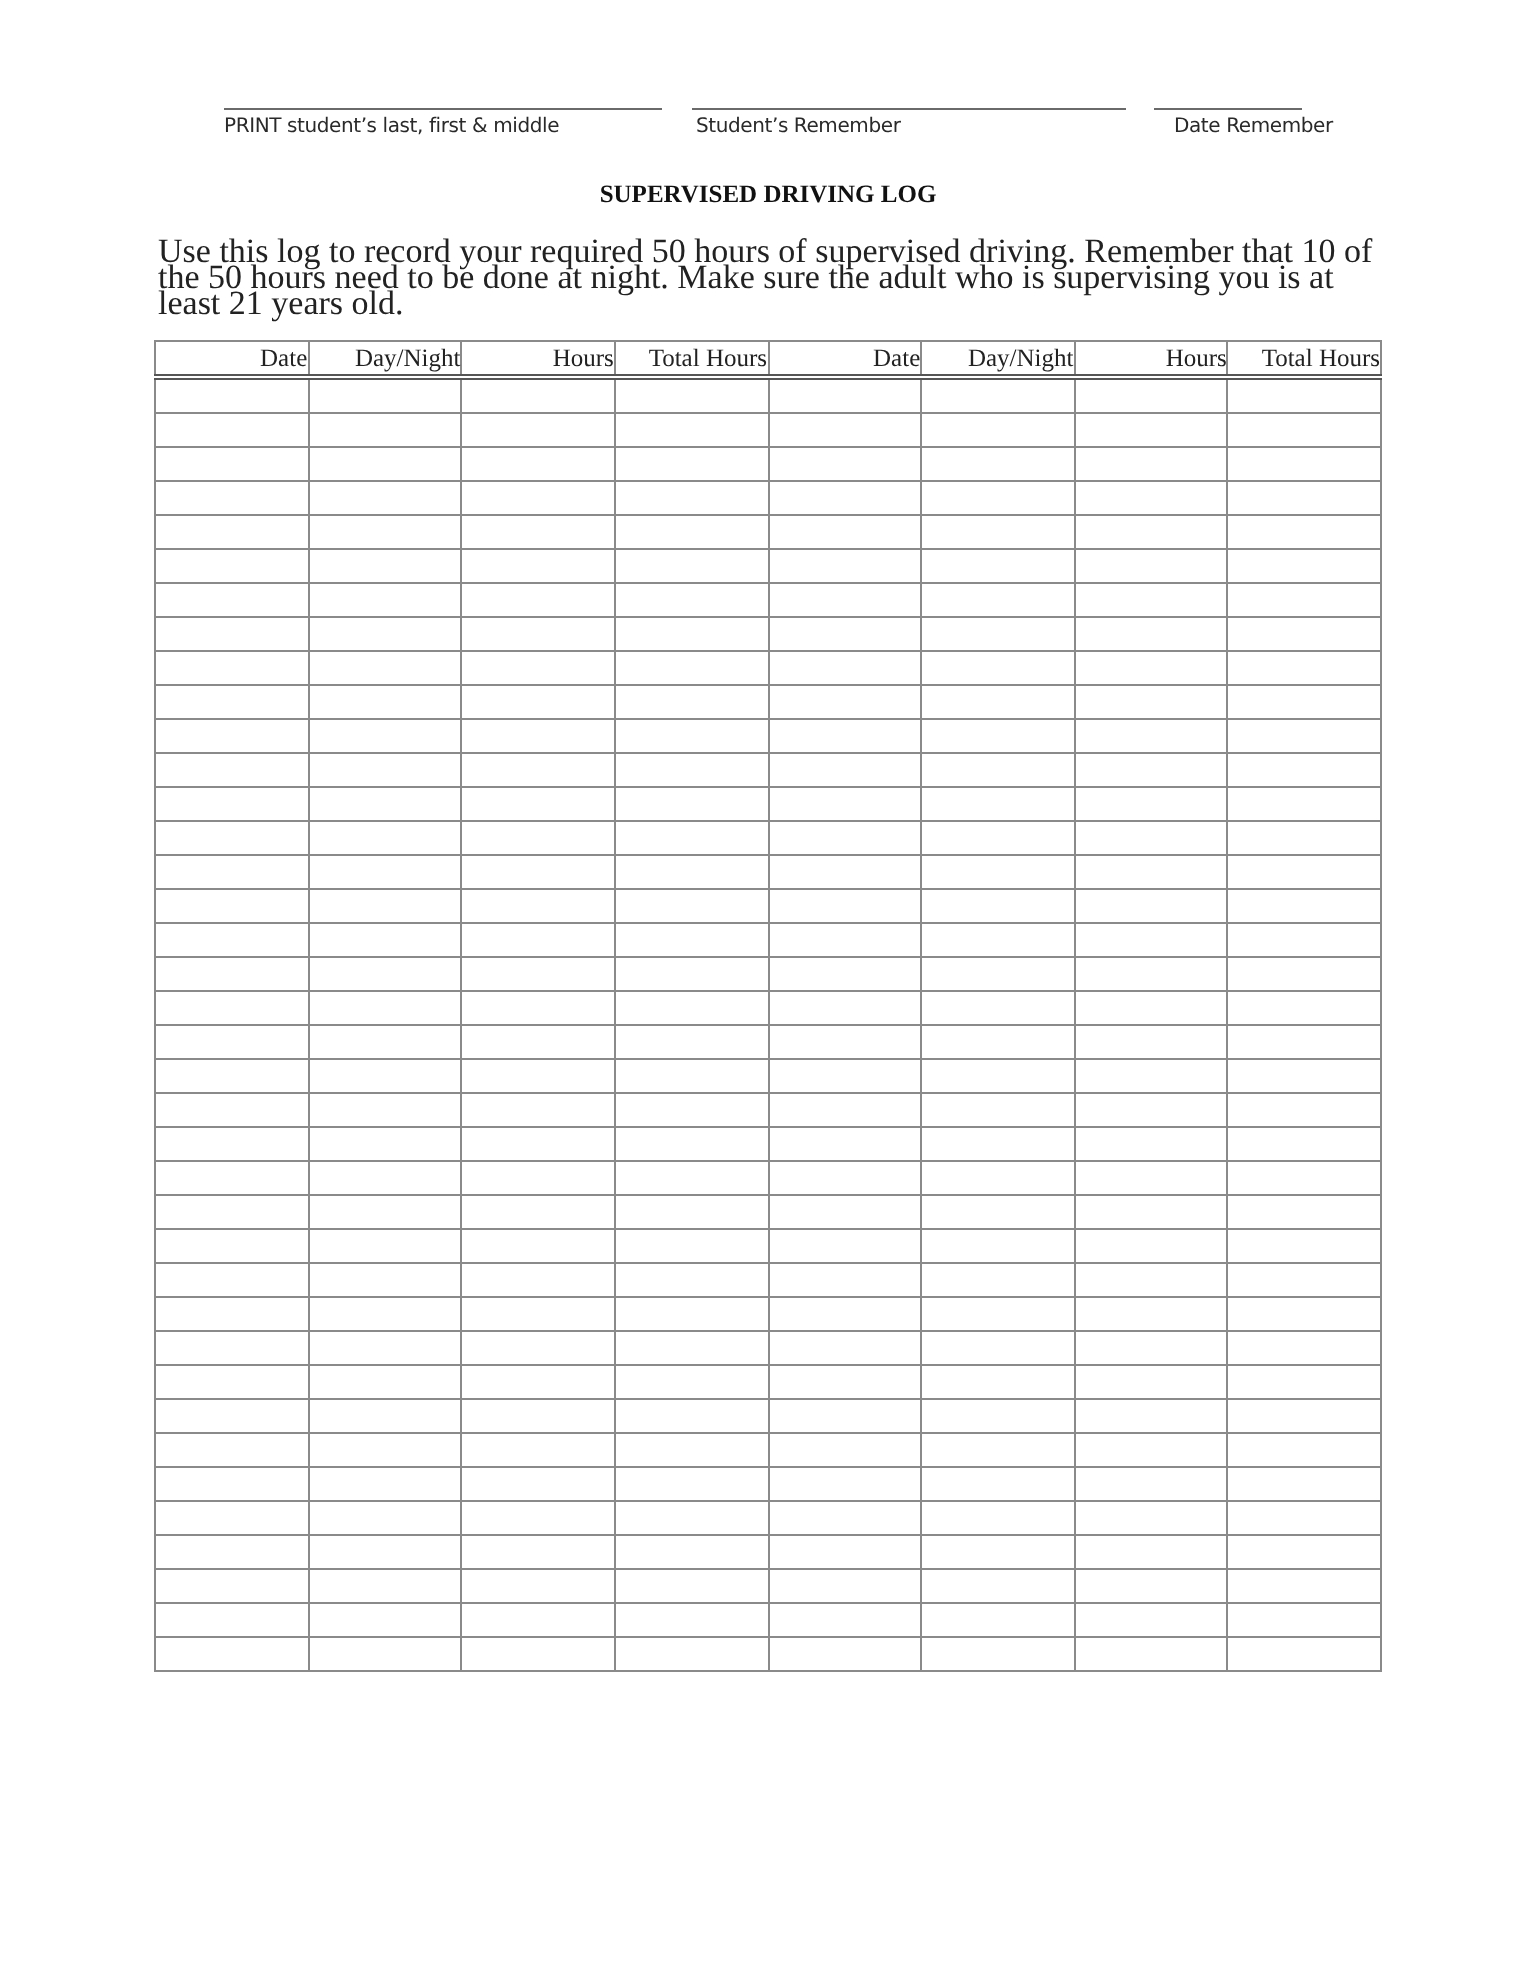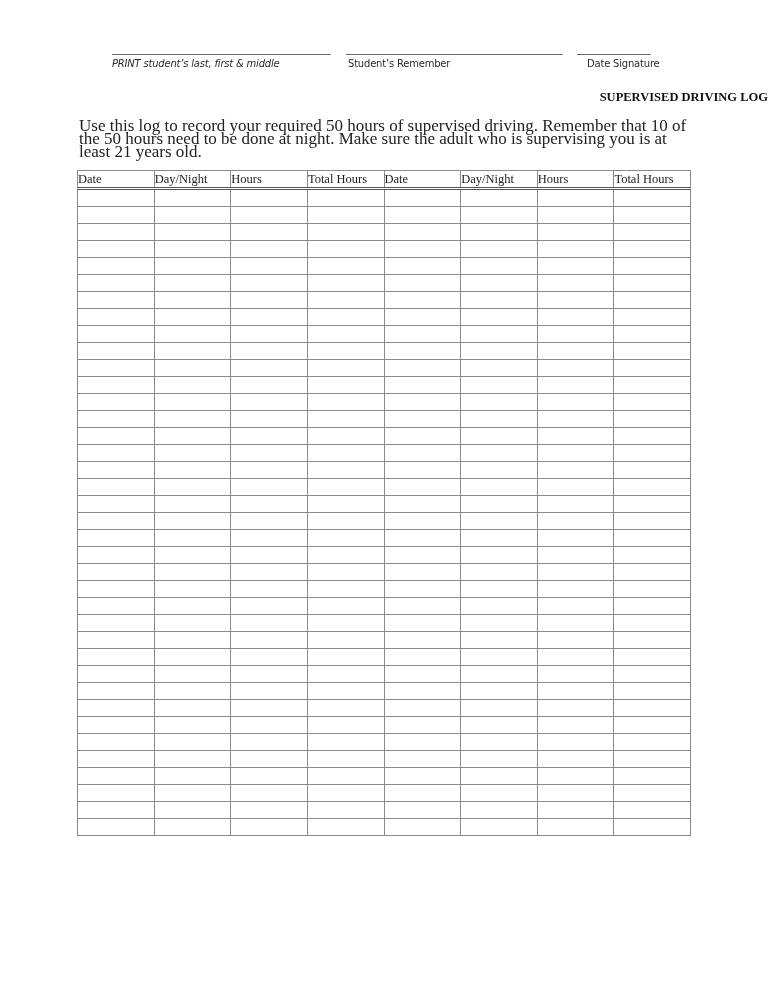--- a/index.html
+++ b/index.html
@@ -27,21 +27,21 @@
       font-size: 10px;
       color: #2a2a2a;
       white-space: nowrap;
       letter-spacing: -0.2px;
     }
     .title {
       position: absolute;
       top: 90px;
       left: 0;
       width: 768px;
-      text-align: right;
+      text-align: center;
       font-family: "Liberation Serif", serif;
       font-weight: bold;
       font-size: 12.5px;
       color: #111;
     }
     .instructions {
       position: absolute;
       top: 119px;
       left: 79px;
       width: 620px;
@@ -62,40 +62,40 @@
     .log-table td {
       border: 1px solid #8a8a8a;
       padding: 0;
       font-family: "Liberation Serif", serif;
       font-weight: normal;
     }
     .log-table th {
       height: 16px;
       font-size: 12.5px;
       color: #222;
-      text-align: left;
+      text-align: right;
       vertical-align: middle;
       border-bottom: 3px double #555;
     }
     .log-table td {
       height: 16px;
     }
   </style>
 </head>
 <body>
 
 <div>
   <div class="sig-line" style="left:112px;width:219px;"></div>
-  <div class="sig-label" style="left:112px;font-style:italic;">PRINT student’s last, first &amp; middle</div>
+  <div class="sig-label" style="left:112px;">PRINT student’s last, first &amp; middle</div>
 
   <div class="sig-line" style="left:346px;width:217px;"></div>
   <div class="sig-label" style="left:348px;">Student’s Remember</div>
 
   <div class="sig-line" style="left:577px;width:74px;"></div>
-  <div class="sig-label" style="left:587px;">Date Signature</div>
+  <div class="sig-label" style="left:587px;">Date Remember</div>
 </div>
 
 <div class="title">SUPERVISED DRIVING LOG</div>
 
 <div class="instructions">Use this log to record your required 50 hours of supervised driving.  Remember that 10 of the 50 hours need to be done at night.   Make sure the adult who is supervising you is at least 21 years old.</div>
 
 <table class="log-table">
   <thead>
     <tr id="header-row">
         <th>Date</th>

